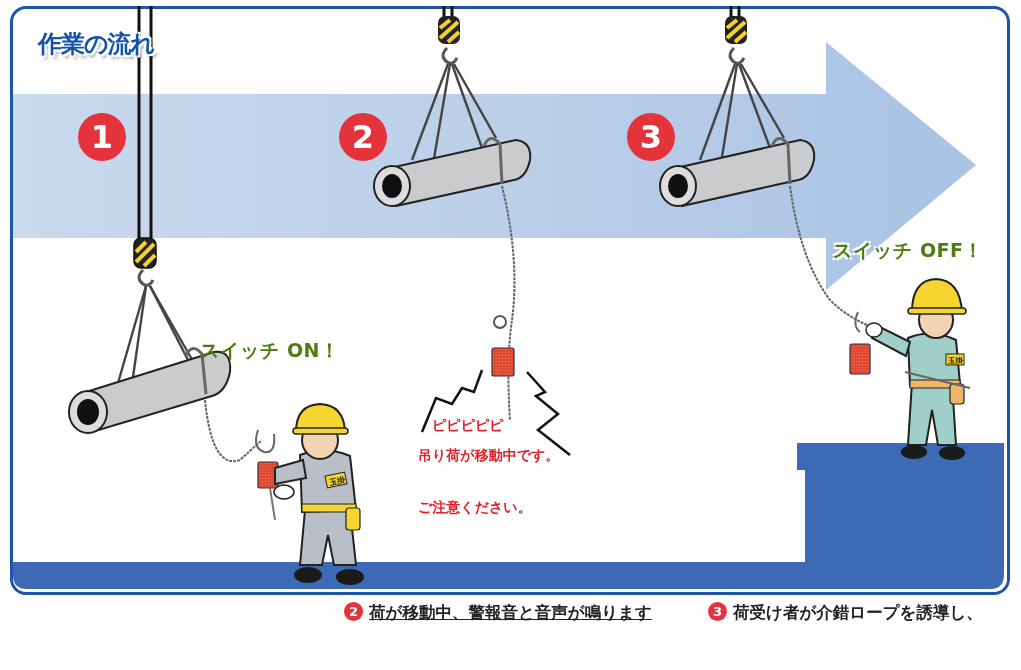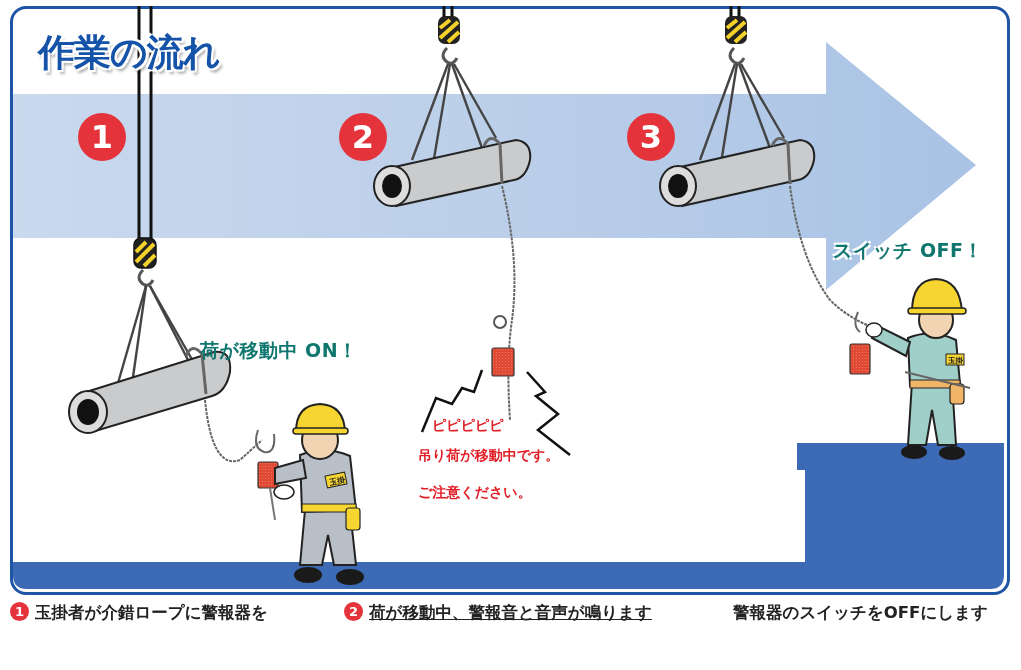--- a/index.html
+++ b/index.html
@@ -1,27 +1,27 @@
 <!DOCTYPE html>
 <html><head>
 <meta charset="utf-8">
 <style>
   html, body { margin:0; padding:0; background:#ffffff; }
   body { width:1021px; height:670px; position:relative; overflow:hidden;
          font-family:"DejaVu Sans", sans-serif; }
   .frame { position:absolute; left:10px; top:6px; width:994px; height:583px;
            border:3px solid #1f55a6; border-radius:16px; overflow:hidden; background:#fff; }
-  .title { position:absolute; left:38px; top:28px; font-size:37px; font-weight:bold;
+  .title { position:absolute; left:38px; top:28px; font-size:24px; font-weight:bold;
            color:#1553a8; letter-spacing:-1px;
            text-shadow: 2px 2px 0 #fff, -2px -2px 0 #fff, 2px -2px 0 #fff, -2px 2px 0 #fff,
                         3px 4px 3px rgba(0,0,0,0.35); }
   .badge { position:absolute; width:48px; height:48px; border-radius:50%;
            background:#e5333c; color:#fff; font-weight:bold; font-size:32px;
            display:flex; align-items:center; justify-content:center; }
-  .callout-blue { position:absolute; font-weight:bold; color:#0f766e; font-size:19px; letter-spacing:0.5px; }
+  .callout-blue { position:absolute; font-weight:bold; color:#4d7c0f; font-size:19px; letter-spacing:0.5px; }
   .callout-red { position:absolute; font-weight:bold; color:#e11d25; font-size:14px; line-height:30px; }
   .caption { position:absolute; top:600px; font-size:16.5px; font-weight:bold; color:#222; line-height:25px; }
   .cap-num { display:inline-flex; width:19px; height:19px; border-radius:50%; background:#e5333c;
              color:#fff; font-size:13px; align-items:center; justify-content:center; margin-right:6px;
              vertical-align:2px; }
   .indent { padding-left:25px; }
   svg { position:absolute; left:0; top:0; }
 </style>
 </head>
 <body>
@@ -171,30 +171,29 @@
     <rect x="908" y="308" width="58" height="6" rx="3" fill="#f7d531" stroke="#222" stroke-width="1.5"></rect>
   </g>
 </svg>
 
 <div class="title">作業の流れ</div>
 
 <div class="badge" style="left:78px; top:113px;">1</div>
 <div class="badge" style="left:339px; top:113px;">2</div>
 <div class="badge" style="left:627px; top:113px;">3</div>
 
-<div class="callout-blue" style="left:200px; top:338px;">荷が移動中 ON！</div>
+<div class="callout-blue" style="left:200px; top:338px;">スイッチ ON！</div>
 <div class="callout-blue" style="left:833px; top:238px; text-shadow:2px 2px 0 #fff,-2px -2px 0 #fff,2px -2px 0 #fff,-2px 2px 0 #fff;">スイッチ OFF！</div>
 
 <div class="callout-red" style="left:432px; top:410px;text-align:center;">ピピピピピ</div>
 <div class="callout-red" style="left:418px; top:440px;">吊り荷が移動中です。</div>
-<div class="callout-red" style="left:418px; top:477px;">ご注意ください。</div>
+<div class="callout-red" style="left:418px; top:492px;">ご注意ください。</div>
 
 <div class="caption" style="left:10px;">
-  <div><span class="cap-num">1</span><span>玉掛者が介錯ロープに警報器を</span></div>
 </div>
 
 <div class="caption" style="left:344px;text-decoration:underline;">
   <div><span class="cap-num">2</span><span>荷が移動中、警報音と音声が鳴ります</span></div>
 </div>
 
 <div class="caption" style="left:708px;">
-  <div class="indent">警報器のスイッチをOFFにします</div>
+  <div><span class="cap-num">3</span><span>荷受け者が介錯ロープを誘導し、</span></div>
 </div>
 
 </body></html>

